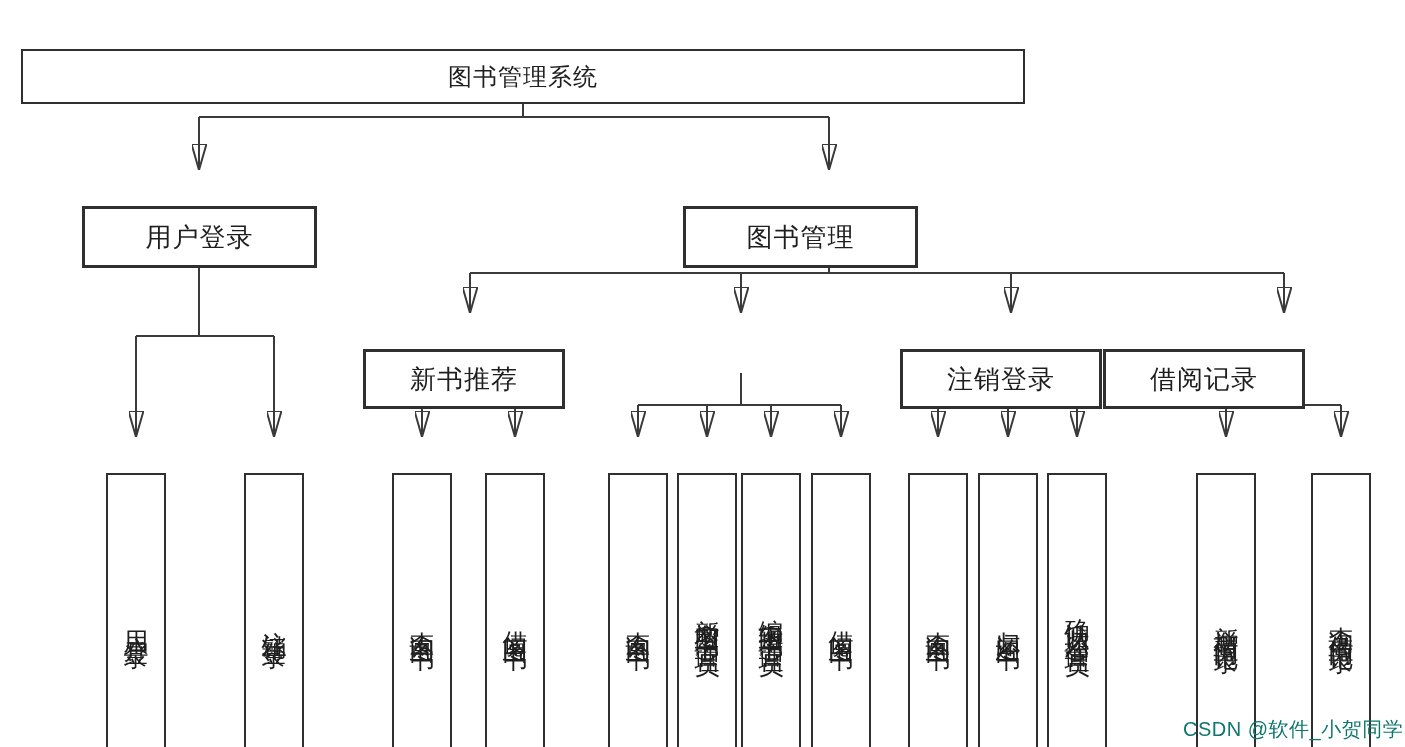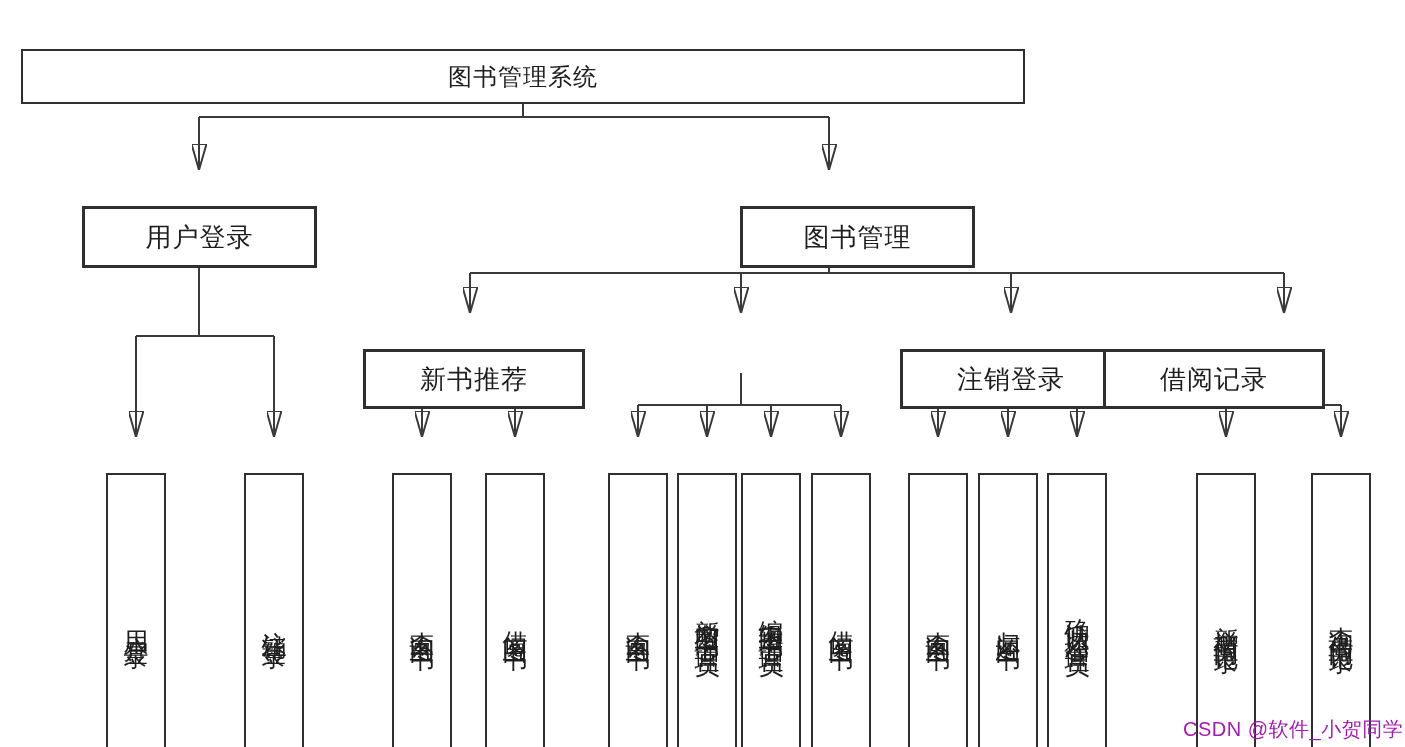--- a/index.html
+++ b/index.html
@@ -43,22 +43,22 @@
     font-size: 24px;
     letter-spacing: 1px;
   }
   .box.lvl {
     border-width: 3px;
     font-size: 26px;
     letter-spacing: 1px;
   }
   .box.l2 { top: 170px; width: 235px; height: 62px; }
   .box.l2.n-user-login   { left: 82px; }
-  .box.l2.n-book-mgmt    { left: 740px; }
-  .box.l3 { top: 313px; width: 222px; height: 60px; }
+  .box.l2.n-book-mgmt    { left: 683px; }
+  .box.l3 { top: 313px; width: 202px; height: 60px; }
   .box.l3.n-new-book-rec   { left: 363px; }
   .box.l3.n-book-borrow    { left: 630px; }
   .box.l3.n-current-borrow { left: 900px; }
   .box.l3.n-borrow-records { left: 1103px; }
   .box.leaf {
     top: 437px; width: 60px; height: 296px;
     border-width: 2px;
     font-size: 25px;
   }
   .leaf .vtext {
@@ -78,21 +78,21 @@
   .leaf.x9  { left: 908px; }
   .leaf.x10 { left: 978px; }
   .leaf.x11 { left: 1047px; }
   .leaf.x12 { left: 1196px; }
   .leaf.x13 { left: 1311px; }
   .watermark {
     position: absolute;
     left: 1183px;
     top: 716px;
     font-size: 20px;
-    color: #a21caf;
+    color: #0f766e;
     white-space: nowrap;
     z-index: 5;
     letter-spacing: 0.5px;
   }
 </style>
 </head>
 <body>
 
 <div class="stage">
 

